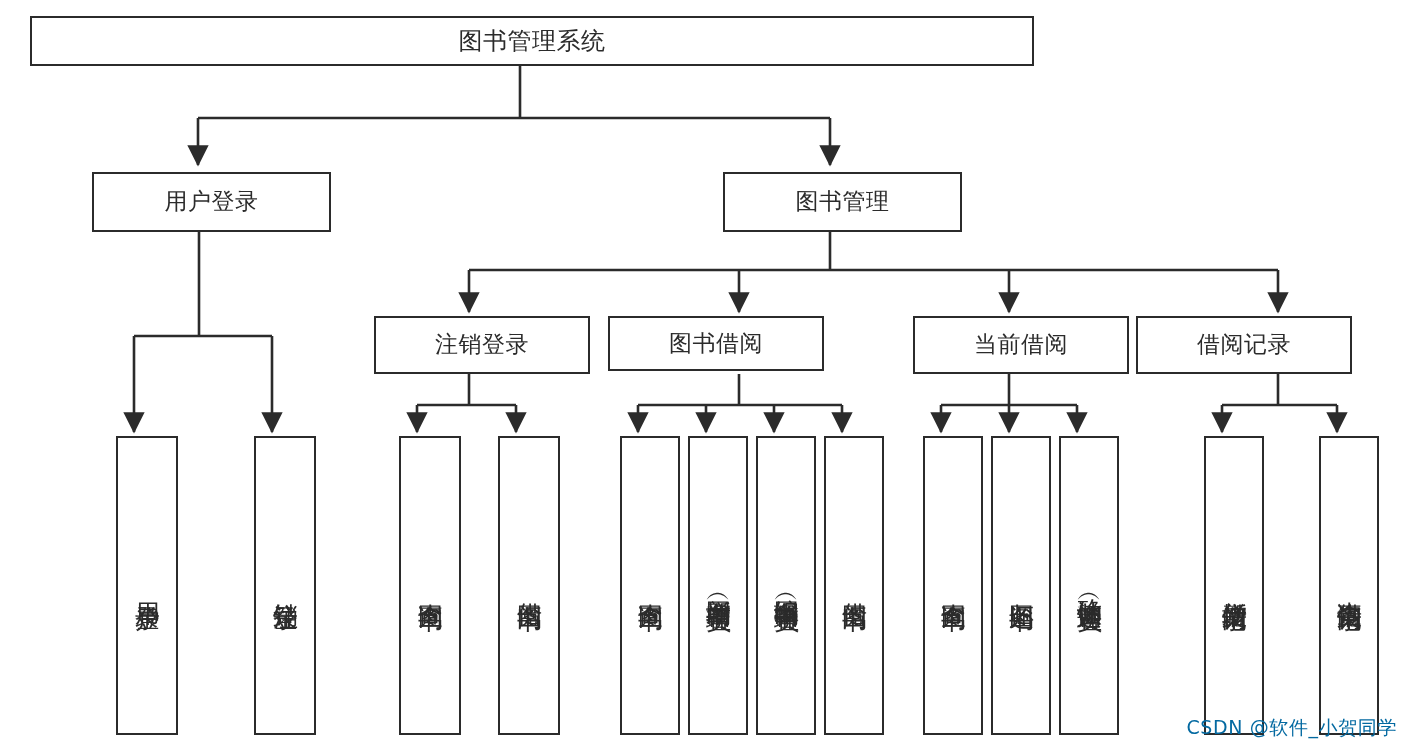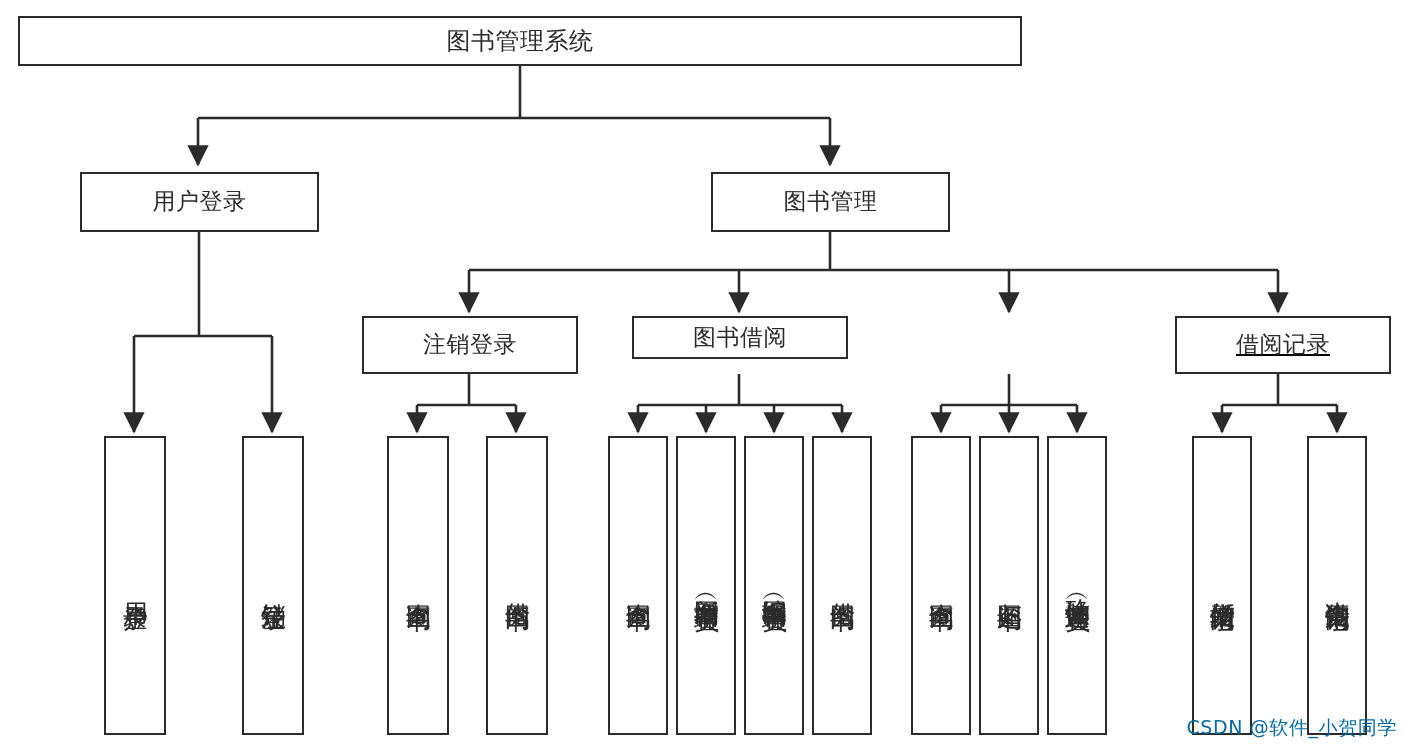--- a/index.html
+++ b/index.html
@@ -28,20 +28,21 @@
   }
   .node {
     position: absolute;
     box-sizing: border-box;
     background: #ffffff;
     border: 2.5px solid #2b2b2b;
     display: flex;
     align-items: center;
     justify-content: center;
     z-index: 2;
+    margin-left: 12px;
   }
   .node .node-label {
     color: #2b2b2b;
     text-align: center;
     line-height: 1.18;
     letter-spacing: 0.5px;
   }
   .node.horizontal .node-label {
     font-size: 23px;
     white-space: nowrap;
@@ -139,26 +140,29 @@
   </div>
 
   <div class="node horizontal" style="left:711px; top:172px; width:239px; height:60px;">
     <span class="node-label">图书管理</span>
   </div>
 
   <div class="node horizontal" style="left:362px; top:316px; width:216px; height:58px;">
     <span class="node-label">注销登录</span>
   </div>
 
-  <div class="node horizontal" style="left:632px; top:316px; width:216px; height:43px;align-items:center;">
+  <div class="node horizontal" style="left:596px; top:316px; width:216px; height:55px;align-items:center;">
     <span class="node-label">图书借阅</span>
   </div>
 
-
-  <div class="node horizontal" style="left:1175px; top:316px; width:216px; height:58px;text-decoration:underline;">
+  <div class="node horizontal" style="left:901px; top:316px; width:216px; height:58px;">
+    <span class="node-label">当前借阅</span>
+  </div>
+
+  <div class="node horizontal" style="left:1124px; top:316px; width:216px; height:58px;">
     <span class="node-label">借阅记录</span>
   </div>
 
   <div class="node vertical" style="left:104px; top:436px; width:62px; height:299px;">
     <span class="node-label">用户登录</span>
   </div>
 
   <div class="node vertical" style="left:242px; top:436px; width:62px; height:299px;">
     <span class="node-label">注销登录</span>
   </div>

